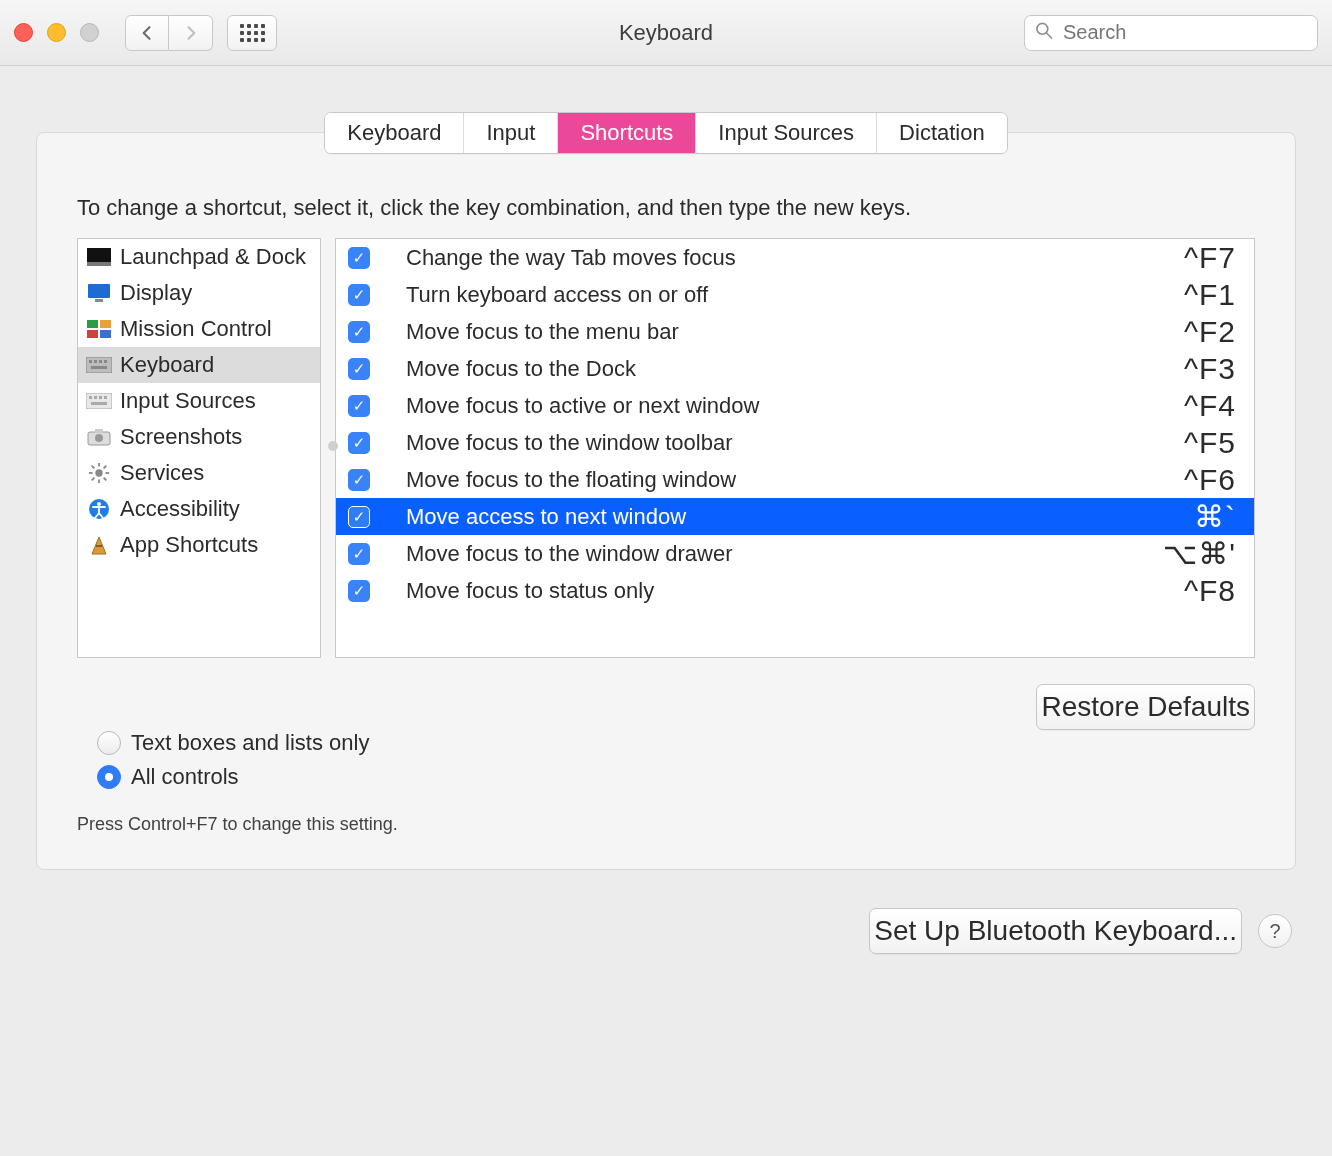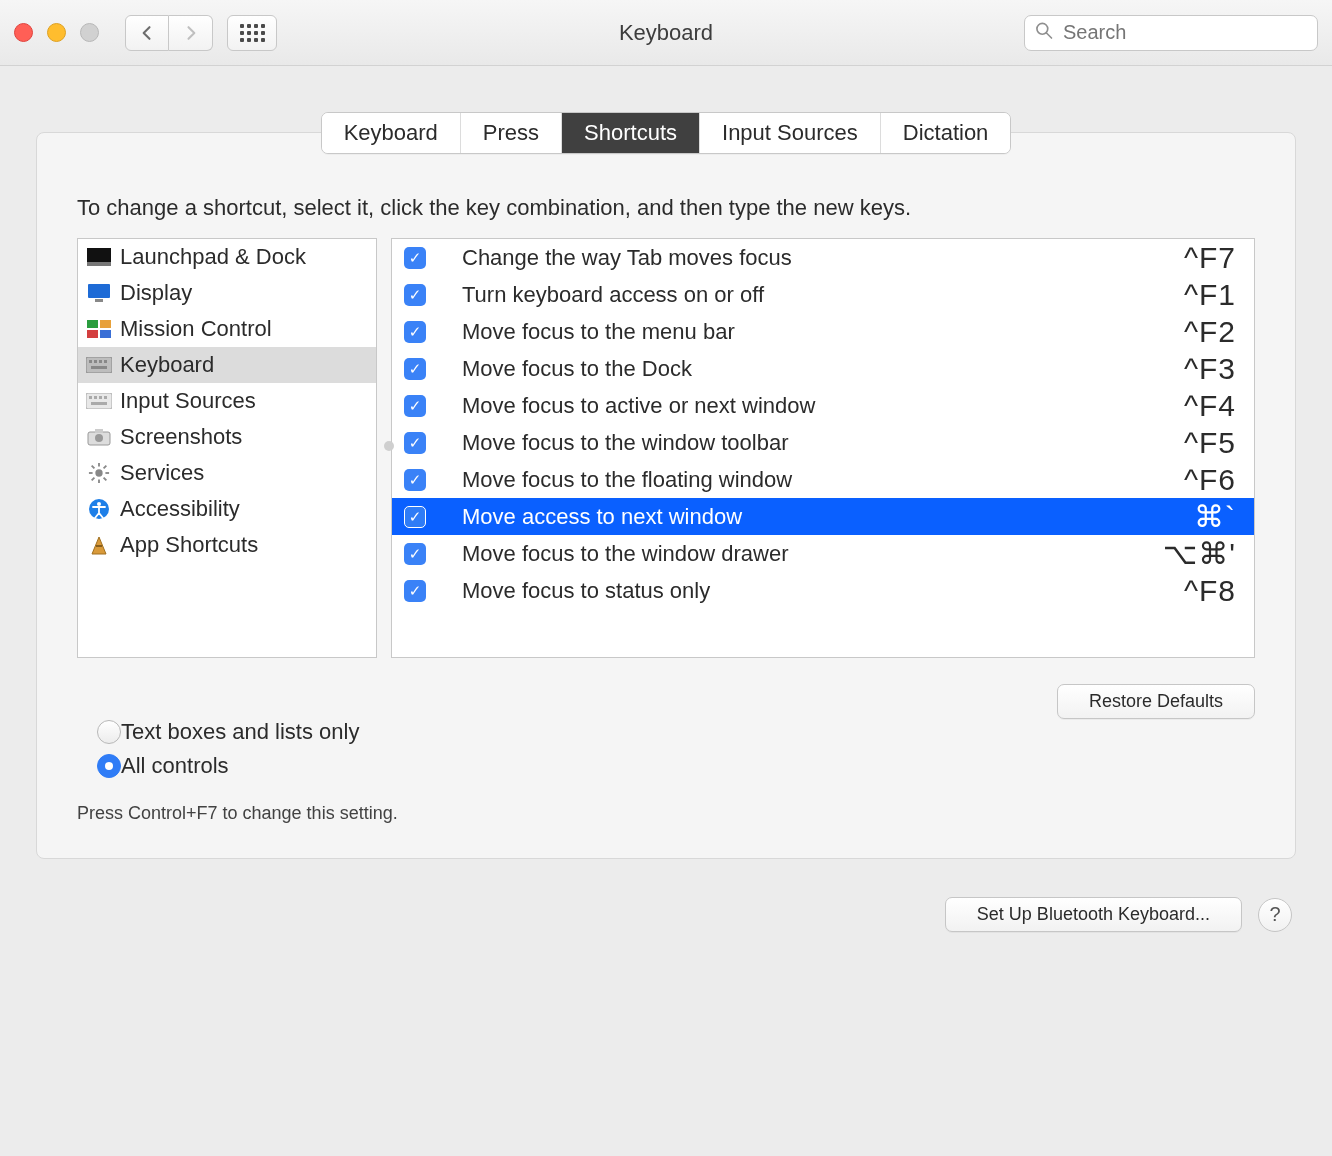--- a/index.html
+++ b/index.html
@@ -61,29 +61,29 @@
   .tabbar { display: flex; justify-content: center; margin-bottom: 0; position: relative; z-index: 2; }
   .tabseg {
     display: flex; border: 1px solid #c8c8c8; border-radius: 7px; overflow: hidden;
     background: #fff; box-shadow: 0 1px 0 rgba(0,0,0,0.03);
   }
   .tab {
     padding: 7px 22px; font-size: 22px; color: #2b2b2b; background: #fff;
     border-right: 1px solid #dcdcdc; cursor: default;
   }
   .tab:last-child { border-right: none; }
-  .tab.selected { background: #404040; color: #fff; }
+  .tab.selected { background: #ec4899; color: #fff; }
   .panel {
     border: 1px solid #d8d8d8; border-radius: 8px; background: #f5f5f5;
     margin-top: -22px; padding: 62px 40px 34px 40px;
   }
   .hint { font-size: 22px; color: #2b2b2b; margin-bottom: 17px; }
   .lists { display: flex; gap: 14px; }
   .list-left {
-    width: 300px; height: 420px; background: #fff; border: 1px solid #c8c8c8; overflow: auto;
+    width: 244px; height: 420px; background: #fff; border: 1px solid #c8c8c8; overflow: auto;
   }
   .cat-item {
     display: flex; align-items: center; gap: 8px; padding: 4px 8px; font-size: 22px; height: 36px;
   }
   .cat-item.selected { background: #dcdcdc; }
   .cat-icon { width: 26px; height: 22px; display: flex; align-items: center; justify-content: center; font-size: 18px; }
   .list-right {
     flex: 1; height: 420px; background: #fff; border: 1px solid #c8c8c8; position: relative;
   }
   .sc-row {
@@ -96,25 +96,25 @@
     margin-right: 36px; font-size: 15px; flex-shrink: 0;
   }
   .sc-row.selected .sc-check { background: #fff; color: #0a60ff; border: 1px solid rgba(255,255,255,0.6); }
   .sc-row.selected .sc-check { background: #2f7cf6; color:#fff; border:1px solid #fff; }
   .sc-label { flex: 1; }
   .sc-key { font-size: 30px; letter-spacing: 1px; }
   .drag-dot { position:absolute; left:-8px; top:202px; width:10px; height:10px; background:#cfcfcf; border-radius:50%; }
   .restore-row { display: flex; justify-content: flex-end; margin-top: 26px; }
   .push-btn {
     background: linear-gradient(#ffffff, #f2f2f2); border: 1px solid #c6c6c6;
-    border-radius: 7px; font-size: 18px; padding: 6px 31px; color: #2b2b2b;
+    border-radius: 7px; font-size: 28px; padding: 6px 4px; color: #2b2b2b;
     box-shadow: 0 1px 0 rgba(0,0,0,0.04);
   }
   .fka-label { font-size: 22px; margin-top: 36px; margin-bottom: 12px; }
-  .radio-row { display: flex; align-items: center; gap: 0; font-size: 22px; margin-left: 20px; margin-bottom: 8px; }
+  .radio-row { display: flex; align-items: center; gap: 10px; font-size: 22px; margin-left: 20px; margin-bottom: 8px; }
   .radio-outer {
     width: 24px; height: 24px; border-radius: 50%; border: 1px solid #b8b8b8;
     background: linear-gradient(#ffffff, #ececec); position: relative;
   }
   .radio-outer.checked { background: #2f7cf6; border-color: #2f7cf6; }
   .radio-outer.checked::after {
     content: ""; position: absolute; inset: 7px; background: #fff; border-radius: 50%;
   }
   .hint-small { font-size: 18px; color: #424242; margin-top: 24px; }
   .footer-row { display: flex; justify-content: flex-end; align-items: center; gap: 16px; margin-top: 38px; padding-right: 4px; }
@@ -172,21 +172,21 @@
         </svg>
     </span>
     <input class="search-input" placeholder="Search" style="">
   </div>
 </div>
 
 <div class="content">
   <div class="tabbar">
     <div class="tabseg">
       <div class="tab">Keyboard</div>
-      <div class="tab">Press</div>
+      <div class="tab">Input</div>
       <div class="tab selected">Shortcuts</div>
       <div class="tab">Input Sources</div>
       <div class="tab">Dictation</div>
     </div>
   </div>
 
   <div class="panel">
     <div class="hint">To change a shortcut, select it, click the key combination, and then type the new keys.</div>
 
     <div class="lists">

